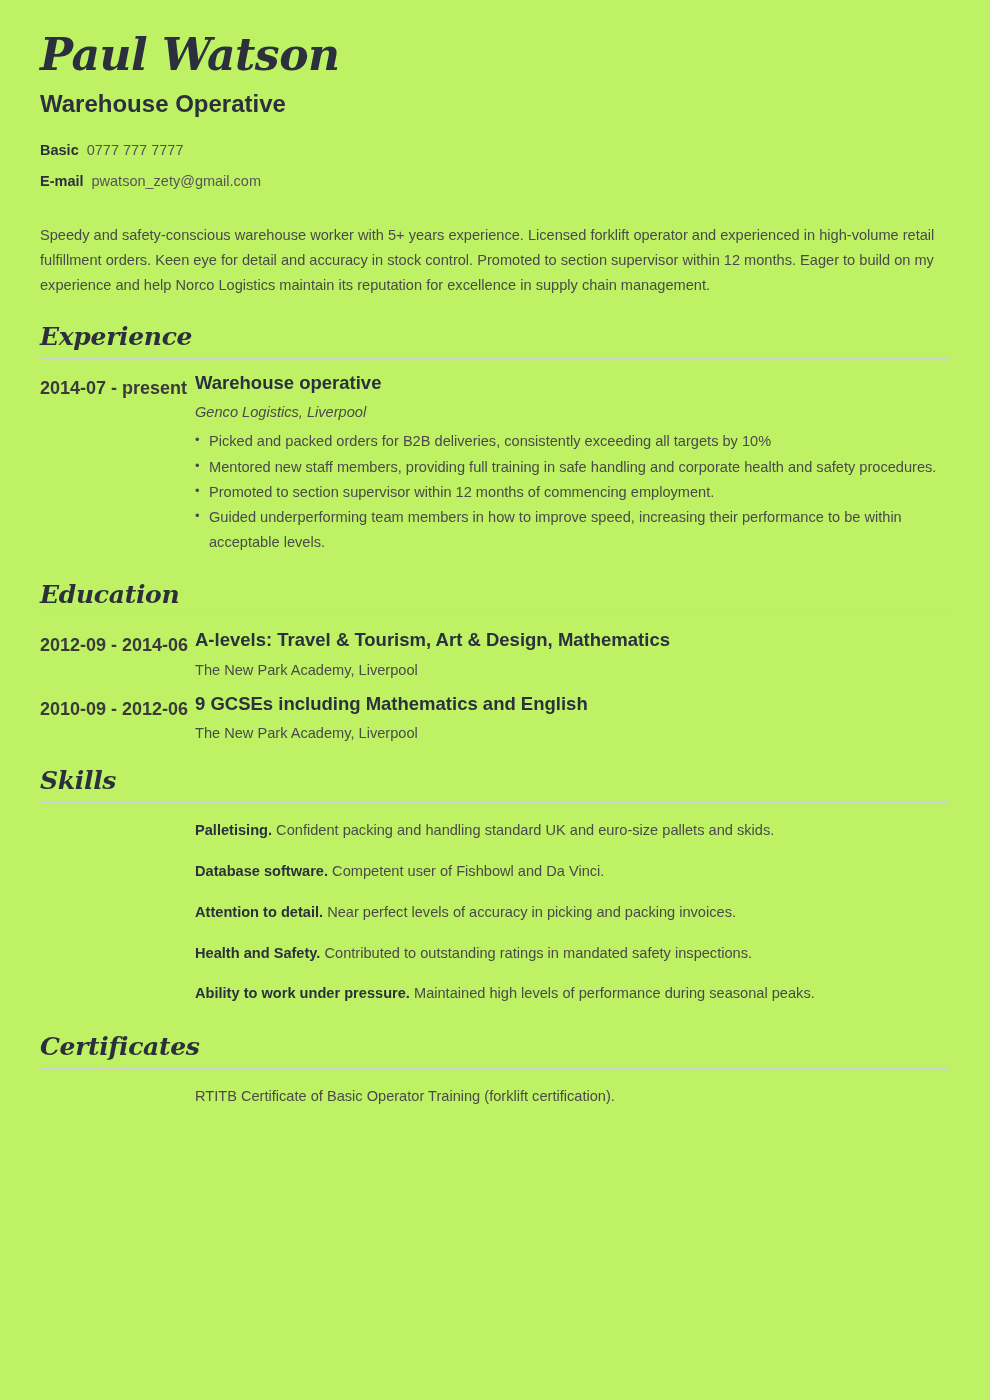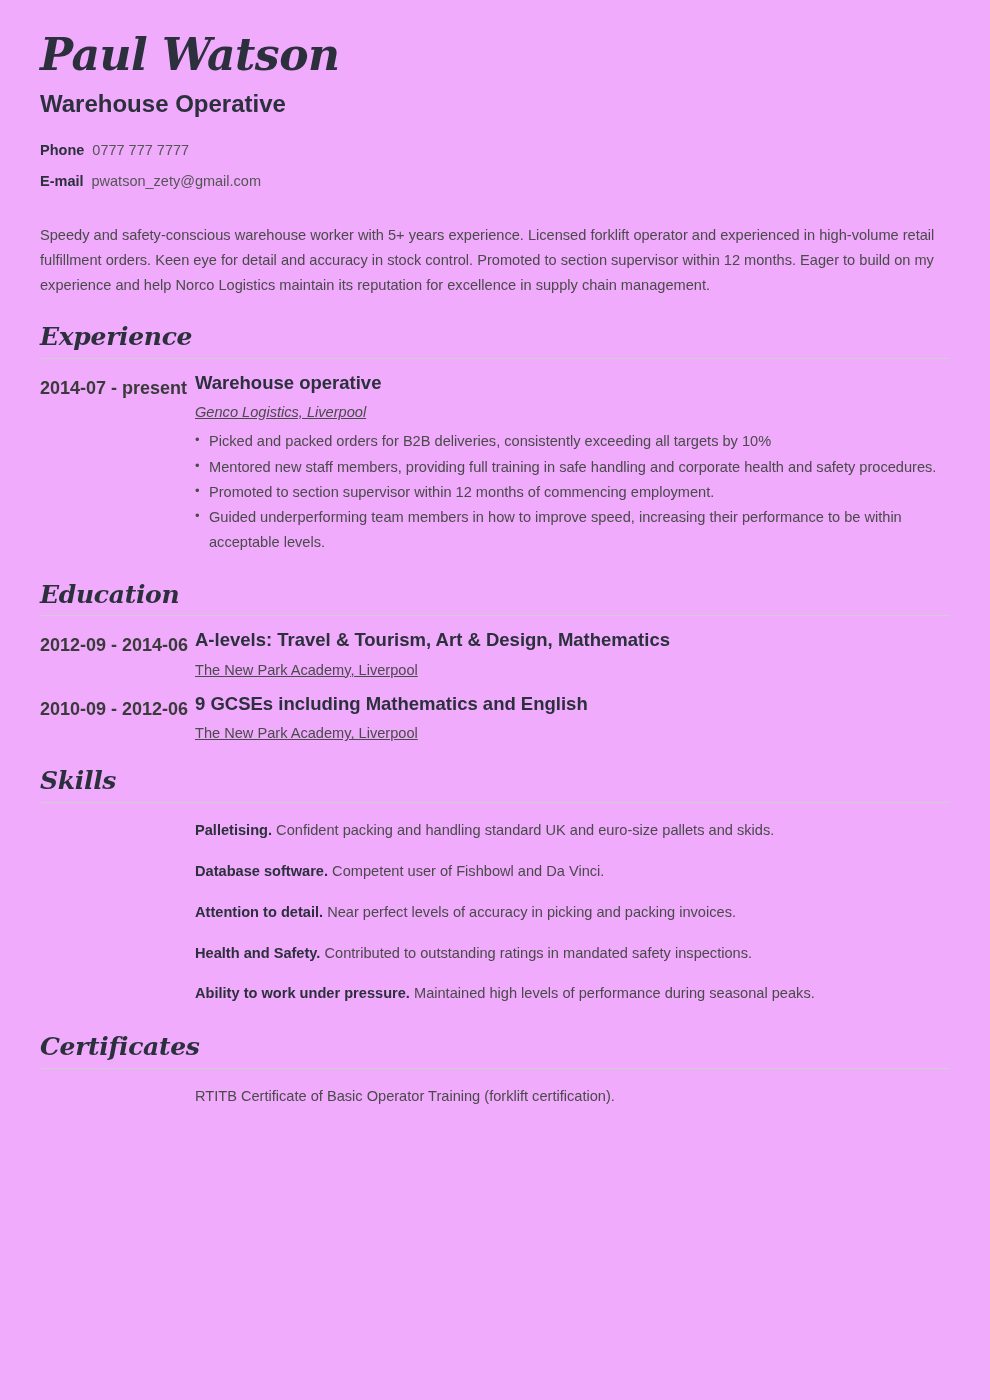--- a/index.html
+++ b/index.html
@@ -11,21 +11,21 @@
     width: 990px;
     height: 1400px;
     font-family: "Liberation Sans", sans-serif;
     color: #3b3b3b;
     -webkit-font-smoothing: antialiased;
   }
   .page {
     position: relative;
     width: 990px;
     height: 1400px;
-    background: #f0abfc;
+    background: #bef264;
     box-sizing: border-box;
     padding: 0 40px;
   }
 
   
   .name {
     font-family: "DejaVu Serif", "Liberation Serif", serif;
     font-style: italic;
     font-weight: bold;
     font-size: 44px;
@@ -117,21 +117,20 @@
     color: #2b303c;
     line-height: 1.3;
     margin: 0;
   }
   .entry-subtitle {
     font-size: 14.6px;
     font-style: italic;
     color: #4a4a4a;
     line-height: 1.5;
     margin: 7px 0 0 0;
-    text-decoration: underline;
   }
   .entry-subtitle.plain {
     font-style: normal;
   }
 
   .bullets {
     list-style: none;
     margin: 6px 0 0 0;
     padding: 0;
   }
@@ -191,21 +190,21 @@
 </head>
 <body>
 
 <div class="page">
 
   <h1 class="name">Paul Watson</h1>
   <h2 class="job-title">Warehouse Operative</h2>
 
   <div class="contact-block">
     <div class="contact-row">
-      <span class="contact-label">Phone</span><span class="contact-value">0777 777 7777</span>
+      <span class="contact-label">Basic</span><span class="contact-value">0777 777 7777</span>
     </div>
     <div class="contact-row">
       <span class="contact-label">E-mail</span><span class="contact-value">pwatson_zety@gmail.com</span>
     </div>
   </div>
 
   <p class="summary">Speedy and safety-conscious warehouse worker with 5+ years experience. Licensed forklift operator and experienced in high-volume retail fulfillment orders. Keen eye for detail and accuracy in stock control. Promoted to section supervisor within 12 months. Eager to build on my experience and help Norco Logistics maintain its reputation for excellence in supply chain management.</p>
 
   <div class="section exp-section">
     <div class="section-heading">Experience</div>

